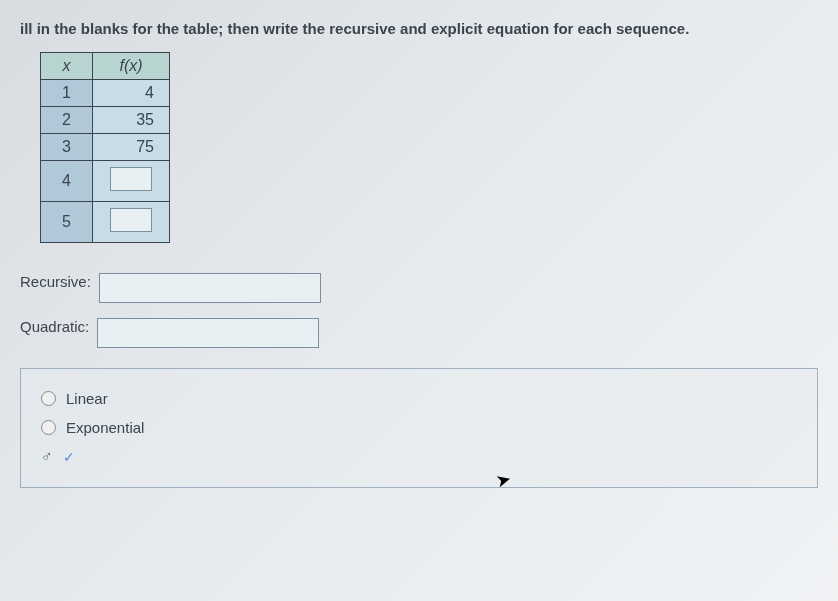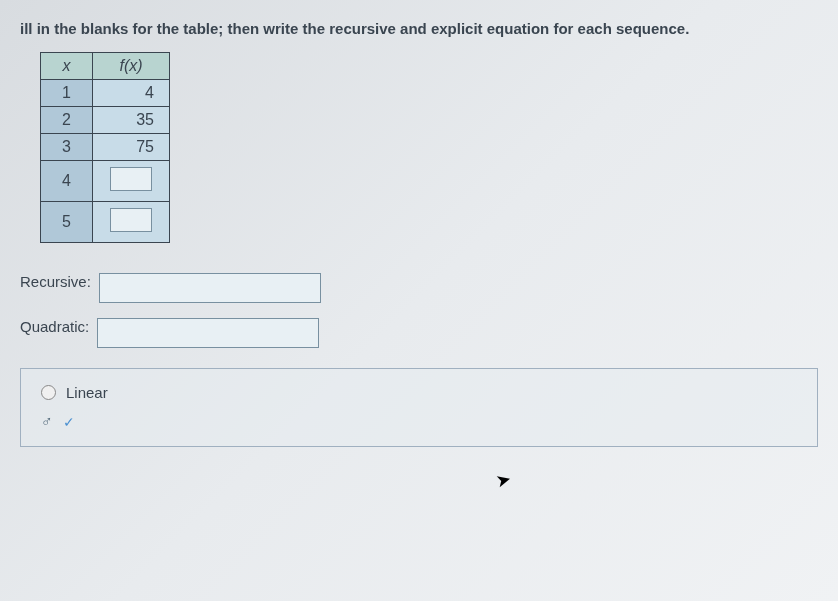--- a/index.html
+++ b/index.html
@@ -74,21 +74,21 @@
     .equation-input {
       width: 220px;
       height: 28px;
       border: 1px solid #7890a0;
       background: #e8f0f4;
       display: inline-block;
     }
     .options-box {
       border: 1px solid #a0b0c0;
       background: rgba(230,235,240,0.5);
-      padding: 15px 20px;
+      padding: 21px 20px;
       margin-top: 20px;
       position: relative;
     }
     .radio-row {
       display: flex;
       align-items: center;
       margin-bottom: 12px;
       font-size: 15px;
     }
     .radio-circle {
@@ -182,18 +182,22 @@
 <div class="equation-row">
   <span class="equation-label">Quadratic:</span>
   <span class="equation-input"></span>
 </div>
 
 <div class="options-box">
   <div class="radio-row">
     <span class="radio-circle"></span>
     <span>Linear</span>
   </div>
+  <div class="radio-row">
+    <span class="radio-circle"></span>
+    <span>Exponential</span>
+  </div>
   <div class="footer-icons">
     <span class="sigma-icon">♂</span>
     <span class="check-icon">✓</span>
   </div>
   <div class="cursor">➤</div>
 </div>
 
 </body></html>

